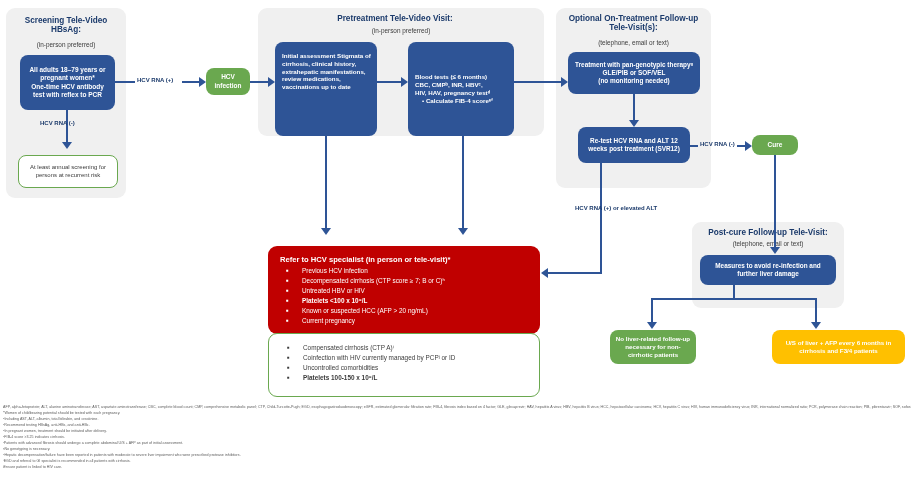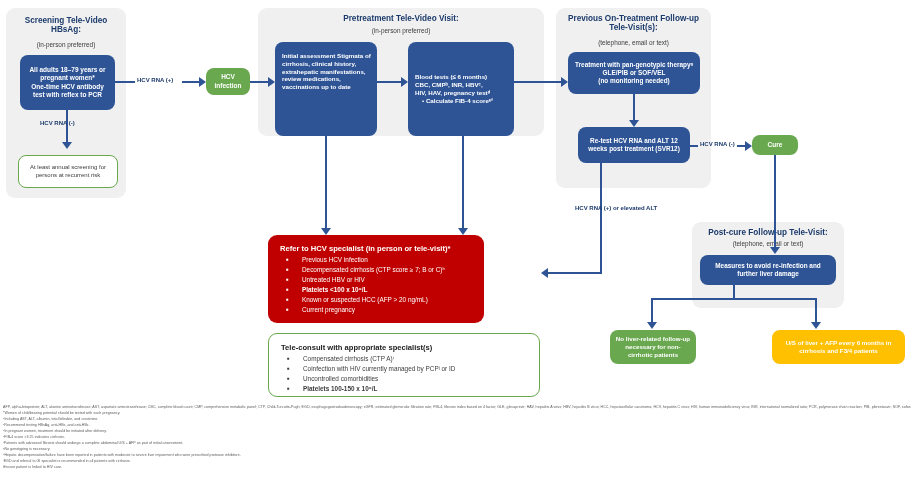--- a/index.html
+++ b/index.html
@@ -83,24 +83,24 @@
 <div id="canvas">
 
   <div class="panel" style="left:6px;top:8px;width:120px;height:190px;"></div>
   <div class="panel" style="left:258px;top:8px;width:286px;height:128px;"></div>
   <div class="panel" style="left:556px;top:8px;width:155px;height:180px;"></div>
   <div class="panel" style="left:692px;top:222px;width:152px;height:86px;"></div>
 
   <div class="panel-title" style="left:10px;top:16px;width:112px;font-size:8.2px;">Screening Tele-Video HBsAg:</div>
   <div class="panel-sub" style="left:10px;top:41px;width:112px;font-size:6.4px;">(in-person preferred)</div>
 
-  <div class="panel-title" style="left:262px;top:14px;width:278px;font-size:8.2px;">Pretreatment Tele-Video Visit:</div>
+  <div class="panel-title" style="left:256px;top:14px;width:278px;font-size:8.2px;">Pretreatment Tele-Video Visit:</div>
   <div class="panel-sub" style="left:262px;top:27px;width:278px;font-size:6.4px;">(in-person preferred)</div>
 
-  <div class="panel-title" style="left:560px;top:14px;width:147px;font-size:8.2px;">Previous On-Treatment Follow-up Tele-Visit(s):</div>
+  <div class="panel-title" style="left:560px;top:14px;width:147px;font-size:8.2px;">Optional On-Treatment Follow-up Tele-Visit(s):</div>
   <div class="panel-sub" style="left:560px;top:39px;width:147px;font-size:6.4px;">(telephone, email or text)</div>
 
   <div class="panel-title" style="left:696px;top:228px;width:144px;font-size:8.2px;">Post-cure Follow-up Tele-Visit:</div>
   <div class="panel-sub" style="left:696px;top:240px;width:144px;font-size:6.4px;">(telephone, email or text)</div>
 
   <div class="node node-blue" style="left:20px;top:55px;width:95px;height:55px;font-size:6.5px;">
     <div class="node-inner" style="white-space:pre-line;">All adults 18–79 years or pregnant women*
 One-time HCV antibody test with reflex to PCR</div>
   </div>
 
@@ -174,34 +174,33 @@
   </div>
 
   <div class="ln lnv" style="left:600px;top:163px;height:110px;"></div>
   <div class="edge-label" style="left:575px;top:205px;font-size:6px;">HCV RNA (+) or elevated ALT</div>
   <div class="ln lnh" style="left:548px;top:272px;width:54px;"></div>
   <div class="arw" style="left:541px;top:268px;border-top:5px solid transparent;border-bottom:5px solid transparent;border-right:7px solid #2e5496;"></div>
 
   <div class="ln lnv" style="left:774px;top:155px;height:92px;"></div>
   <div class="arw arw-d" style="left:770px;top:247px;"></div>
 
-  <div class="listbox node-red" style="left:268px;top:235px;width:216px;height:88px;font-size:6.4px;">
+  <div class="listbox node-red" style="left:268px;top:246px;width:272px;height:88px;font-size:6.4px;">
     <span class="lb-title" style="font-size:7.6px;">Refer to HCV specialist (in person or tele-visit)*</span>
     <ul>
       <li><span>Previous HCV infection</span></li>
       <li><span>Decompensated cirrhosis (CTP score ≥ 7; B or C)ʰ</span></li>
       <li><span>Untreated HBV or HIV</span></li>
       <li class="bold"><span>Platelets &lt;100 x 10⁹/L</span></li>
       <li><span>Known or suspected HCC (AFP &gt; 20 ng/mL)</span></li>
       <li><span>Current pregnancy</span></li>
     </ul>
   </div>
 
   <div class="listbox" style="left:268px;top:333px;width:272px;height:64px;font-size:6.4px;background:#ffffff;border:1px solid #6aa84f;color:#3c3c3c;">
-    <span class="lb-title" style="font-size:7.6px;color:#222;">Tele-consult with appropriate specialist(s)</span>
     <ul>
       <li><span>Compensated cirrhosis (CTP A)ⁱ</span></li>
       <li><span>Coinfection with HIV currently managed by PCPʲ or ID</span></li>
       <li><span>Uncontrolled comorbidities</span></li>
       <li class="bold"><span>Platelets 100-150 x 10⁹/L</span></li>
     </ul>
   </div>
 
   <div class="node node-blue" style="left:700px;top:255px;width:136px;height:30px;font-size:6.4px;">
     <div class="node-inner">Measures to avoid re-infection and  further liver damage</div>

